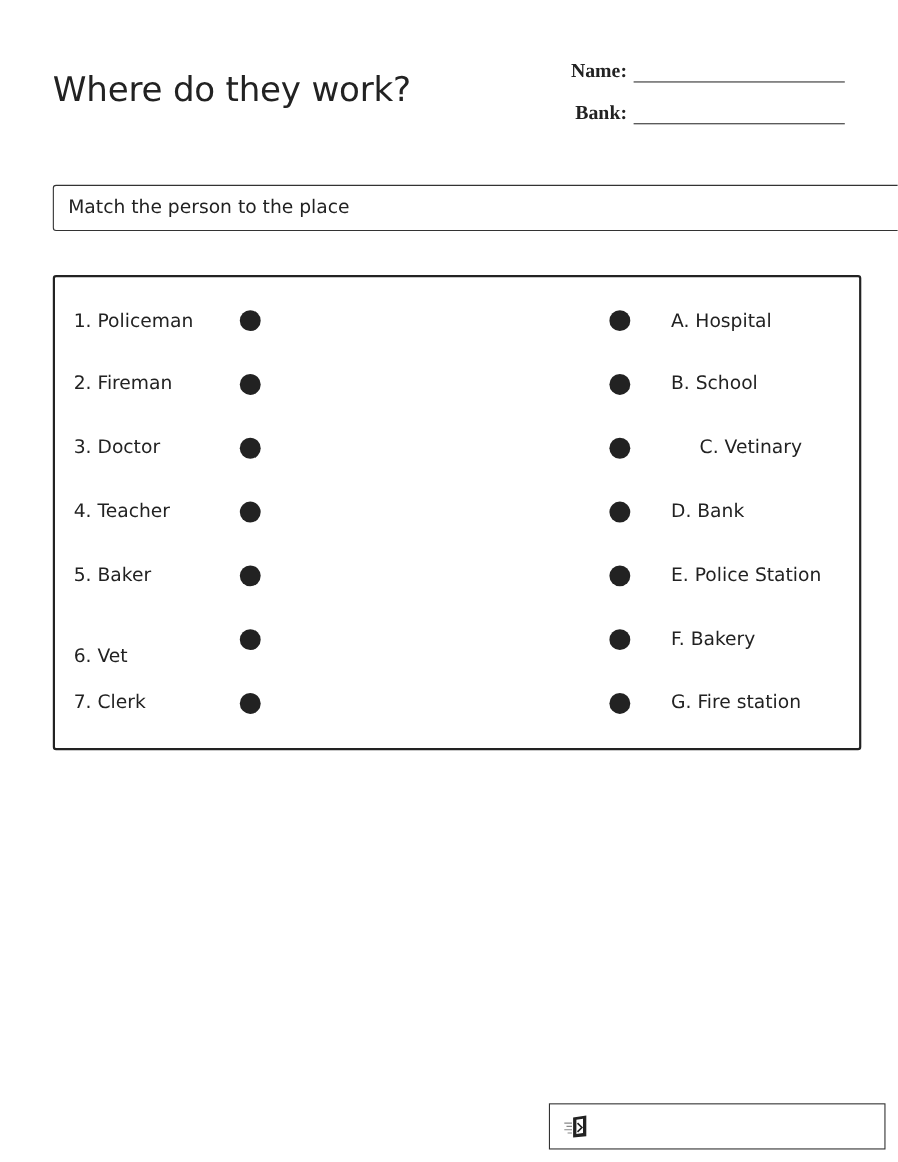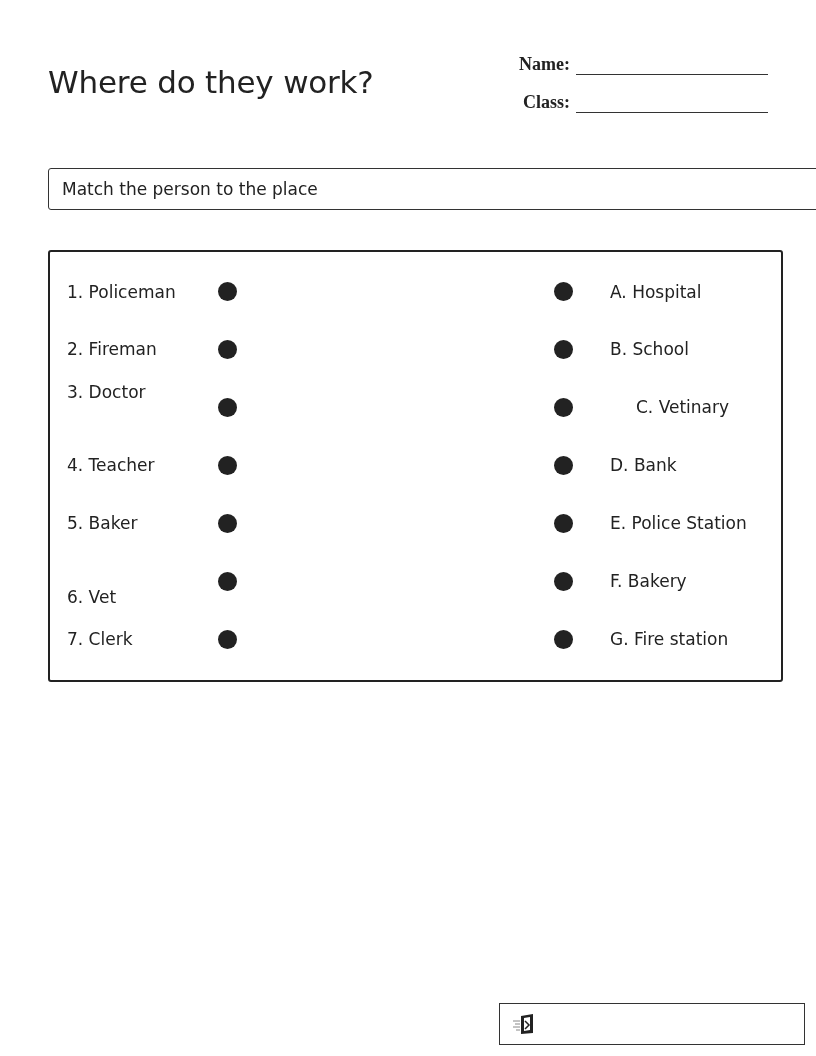--- a/index.html
+++ b/index.html
@@ -20,33 +20,33 @@
 </head>
 <body>
 
 <div class="title">Where do they work?</div>
 
 <div class="field field-name">
   <span class="lbl">Name:</span>
   <span class="line"></span>
 </div>
 <div class="field field-class">
-  <span class="lbl">Class:</span>
+  <span class="lbl">Bank:</span>
   <span class="line"></span>
 </div>
 
 <div class="instr">Match the person to the place</div>
 
 <div class="box">
 
   <div class="row" style="left:17px; top:28px;">1. Policeman</div>
   <div class="dot" style="left:168px; top:30px;"></div>
   <div class="row" style="left:17px; top:85px;">2. Fireman</div>
   <div class="dot" style="left:168px; top:88px;"></div>
-  <div class="row" style="left:17px; top:128px;">3. Doctor</div>
+  <div class="row" style="left:17px; top:143px;">3. Doctor</div>
   <div class="dot" style="left:168px; top:146px;"></div>
   <div class="row" style="left:17px; top:201px;">4. Teacher</div>
   <div class="dot" style="left:168px; top:204px;"></div>
   <div class="row" style="left:17px; top:259px;">5. Baker</div>
   <div class="dot" style="left:168px; top:262px;"></div>
   <div class="row" style="left:17px; top:333px;">6. Vet</div>
   <div class="dot" style="left:168px; top:320px;"></div>
   <div class="row" style="left:17px; top:375px;">7. Clerk</div>
   <div class="dot" style="left:168px; top:378px;"></div>
 

